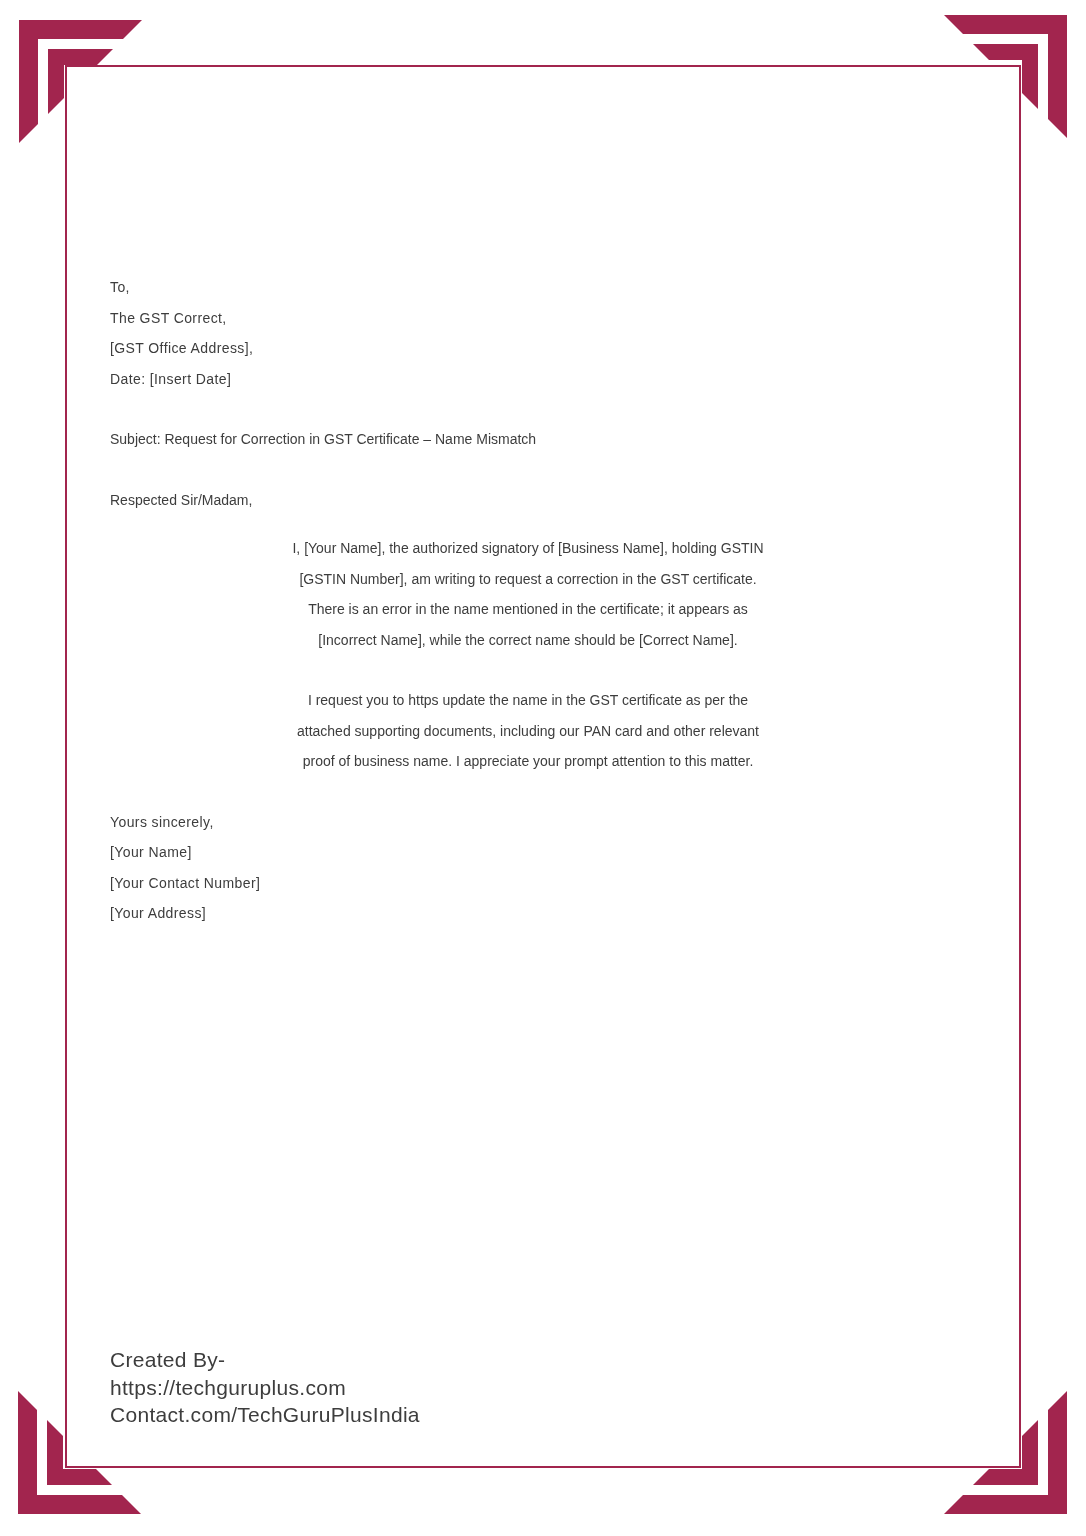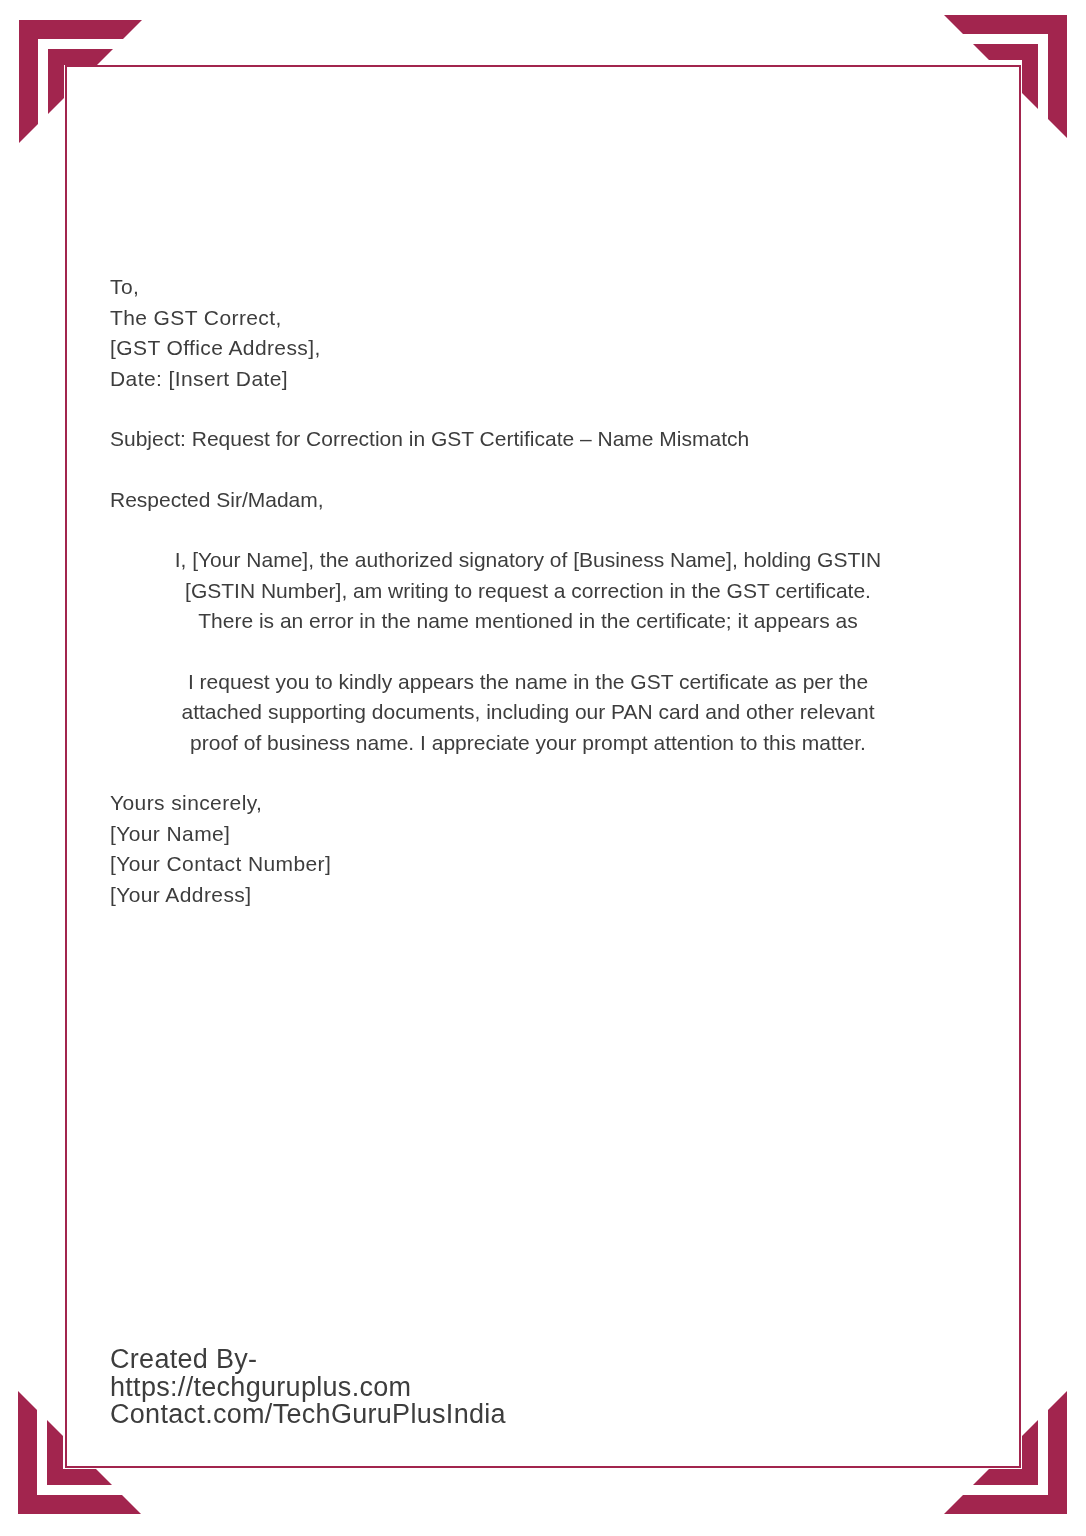--- a/index.html
+++ b/index.html
@@ -37,36 +37,36 @@
   .ornament.tr { right: 19px; top: 15px;   transform: scaleX(-1); }
   .ornament.bl { left: 18px;  bottom: 22px; transform: scaleY(-1); }
   .ornament.br { right: 19px; bottom: 22px; transform: scale(-1,-1); }
 
   
   .content {
     position: absolute;
     left: 110px;
     top: 272px;
     width: 836px;
-    font-size: 21px;
+    font-size: 14px;
     line-height: 30.5px;
   }
   .address, .closing {
     letter-spacing: 0.4px;
   }
   .address { margin-bottom: 30px; }
   .subject  { margin-bottom: 30px; }
-  .salutation { margin-bottom: 30px; }
+  .salutation { margin-bottom: 18px; }
   .para { margin-bottom: 30px; text-align: center; }
 
   .footer {
     position: absolute;
     left: 110px;
     top: 1346px;
-    font-size: 27px;
+    font-size: 21px;
     line-height: 27.5px;
     letter-spacing: 0.3px;
   }
 </style>
 </head>
 <body>
 
 <div class="page">
 
   <div class="frame"></div>
@@ -101,24 +101,25 @@
     </div>
 
     <div class="subject">Subject: Request for Correction in GST Certificate – Name Mismatch</div>
 
     <div class="salutation">Respected Sir/Madam,</div>
 
     <div class="para">
       <div>I, [Your Name], the authorized signatory of [Business Name], holding GSTIN</div>
       <div>[GSTIN Number], am writing to request a correction in the GST certificate.</div>
       <div>There is an error in the name mentioned in the certificate; it appears as</div>
+      <div>[Incorrect Name], while the correct name should be [Correct Name].</div>
     </div>
 
     <div class="para">
-      <div>I request you to kindly appears the name in the GST certificate as per the</div>
+      <div>I request you to https update the name in the GST certificate as per the</div>
       <div>attached supporting documents, including our PAN card and other relevant</div>
       <div>proof of business name. I appreciate your prompt attention to this matter.</div>
     </div>
 
     <div class="closing">
       <div>Yours sincerely,</div>
       <div>[Your Name]</div>
       <div>[Your Contact Number]</div>
       <div>[Your Address]</div>
     </div>

